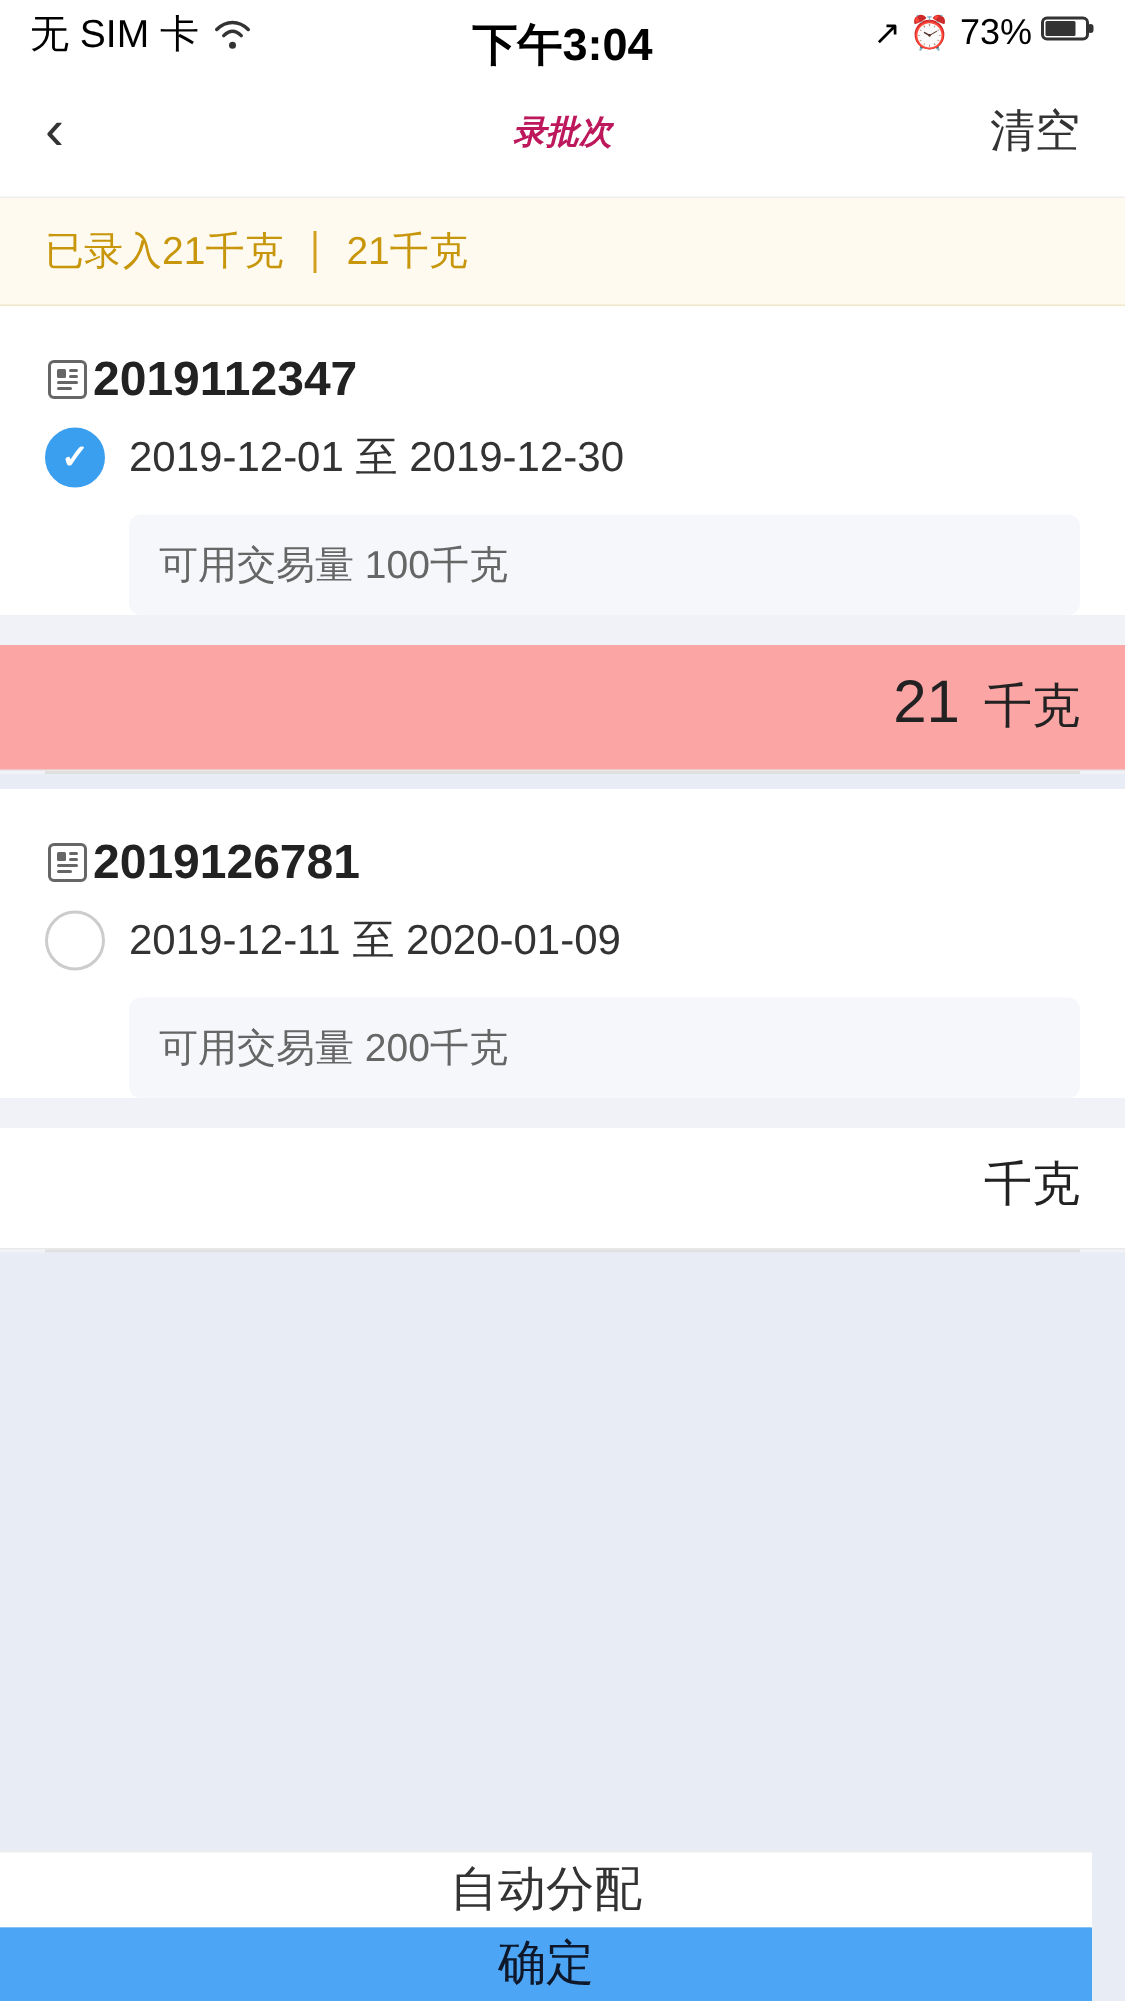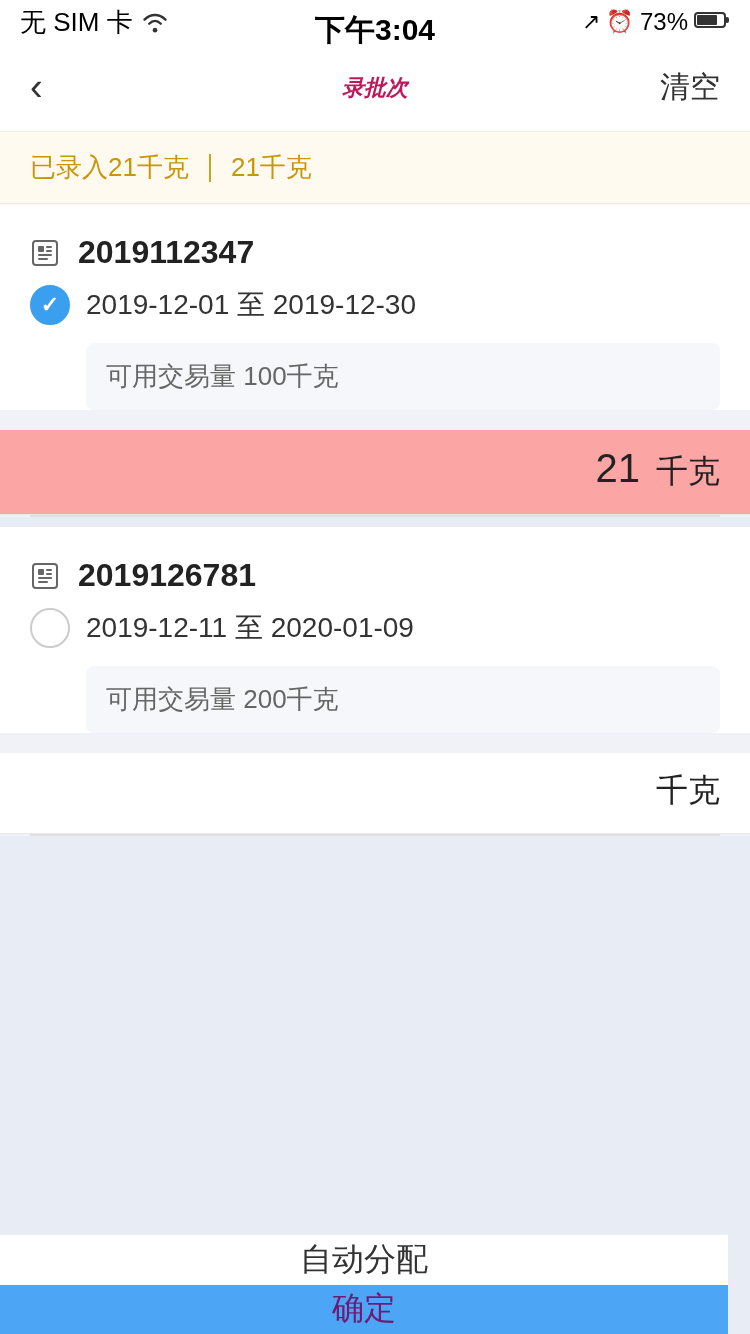--- a/index.html
+++ b/index.html
@@ -112,21 +112,21 @@
     
     .batch-card {
       background: #fff;
       margin: 0;
       padding: 30px 30px 0 30px;
     }
 
     .batch-header {
       display: flex;
       align-items: center;
-      gap: 18px;
+      gap: 2px;
       margin-bottom: 14px;
     }
     .batch-id-icon {
       display: flex;
       align-items: center;
     }
     .batch-id {
       font-size: 32px;
       font-weight: 600;
       color: #222;
@@ -248,21 +248,21 @@
       align-items: center;
       justify-content: center;
       border: none;
       border-top: 1px solid #eee;
       cursor: pointer;
     }
     .btn-confirm {
       flex: 1;
       background: #4da6f5;
       font-size: 32px;
-      color: #701a75;
+      color: #0f172a;
       display: flex;
       align-items: center;
       justify-content: center;
       border: none;
       cursor: pointer;
     }
 
     .section-divider {
       height: 10px;
       background: #e8ecf4;

